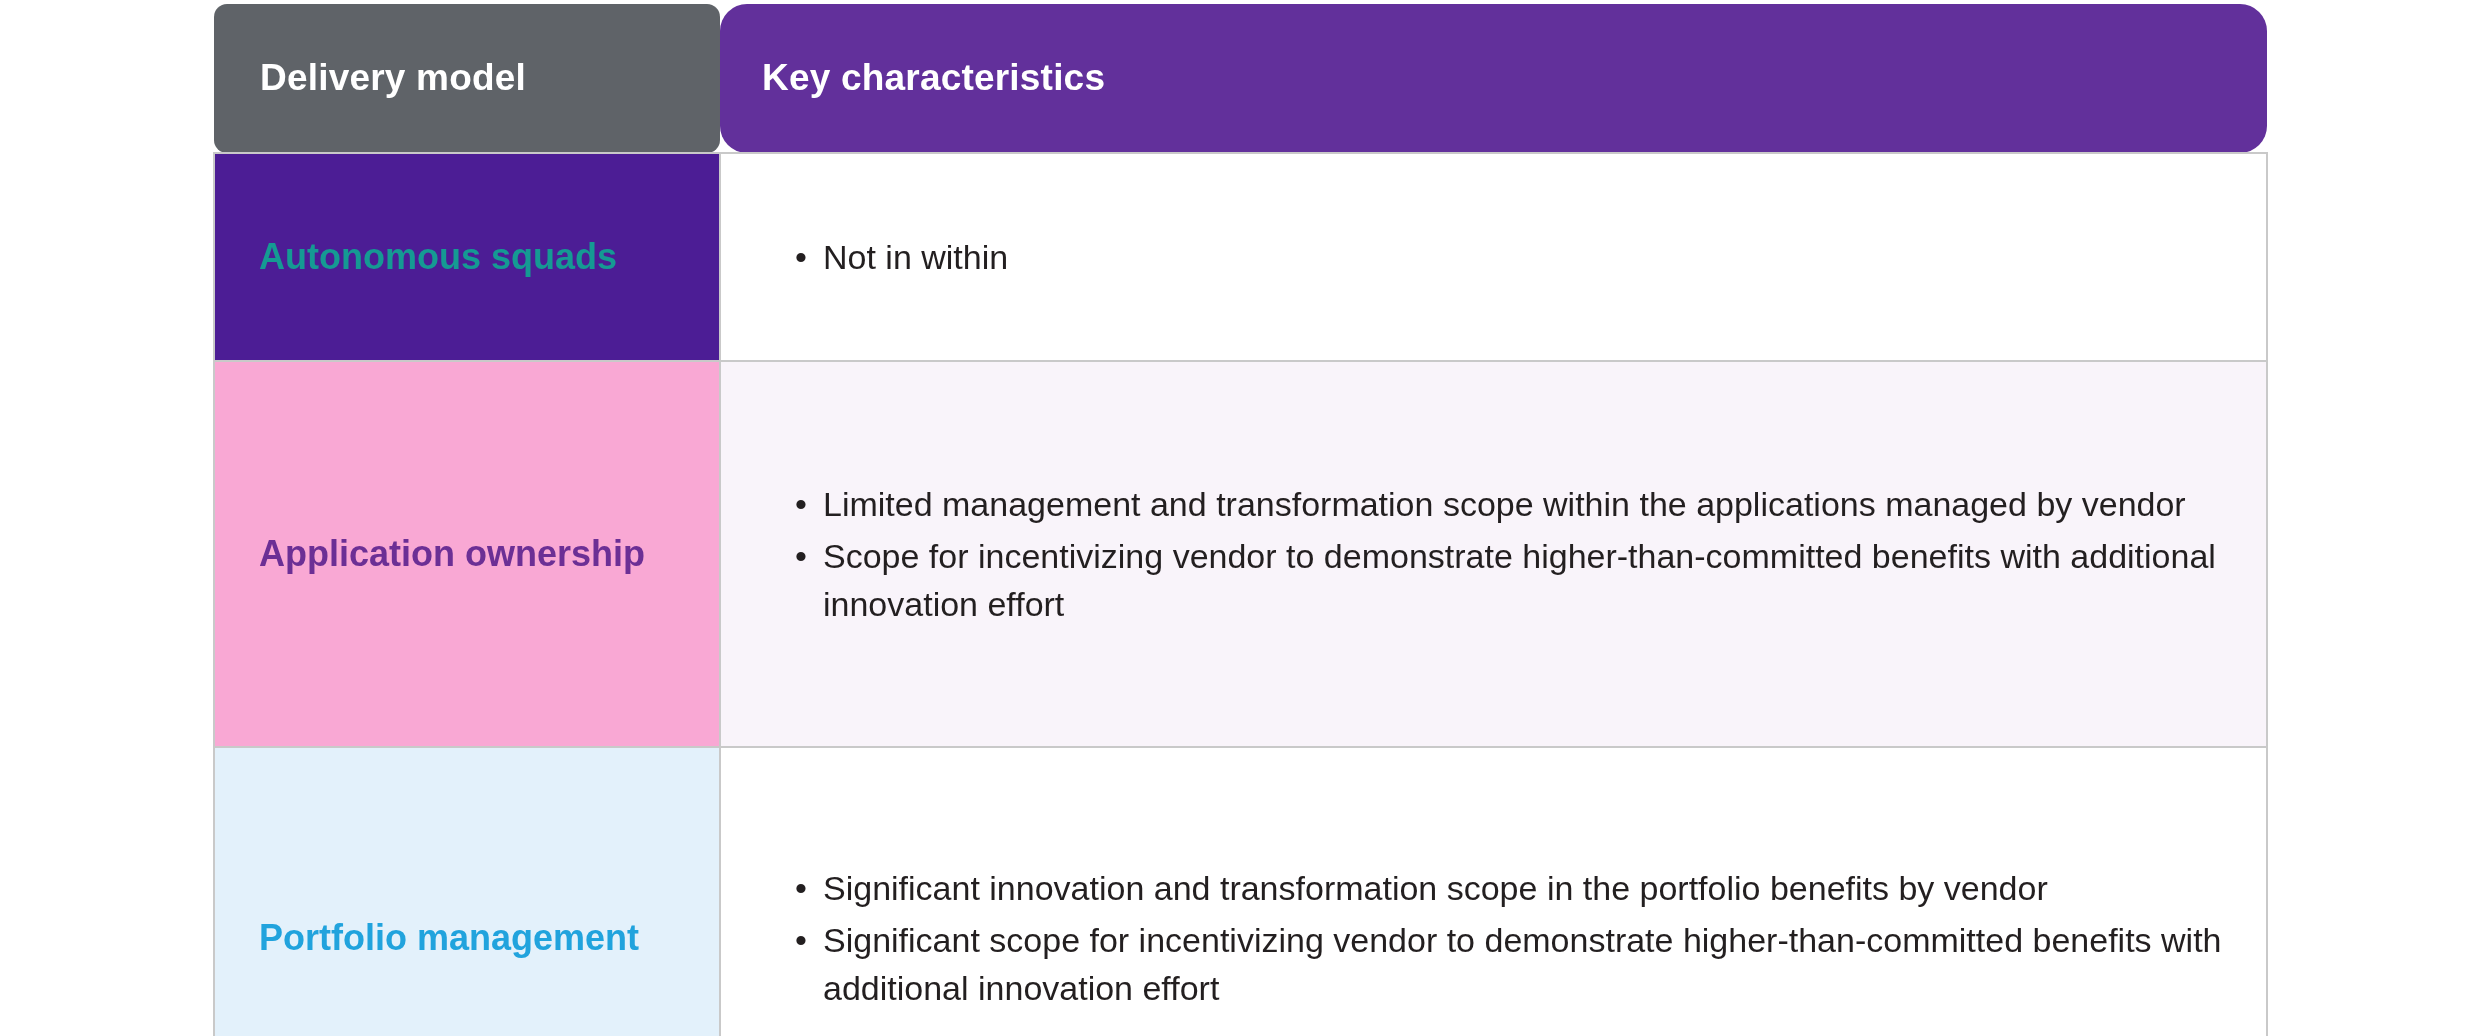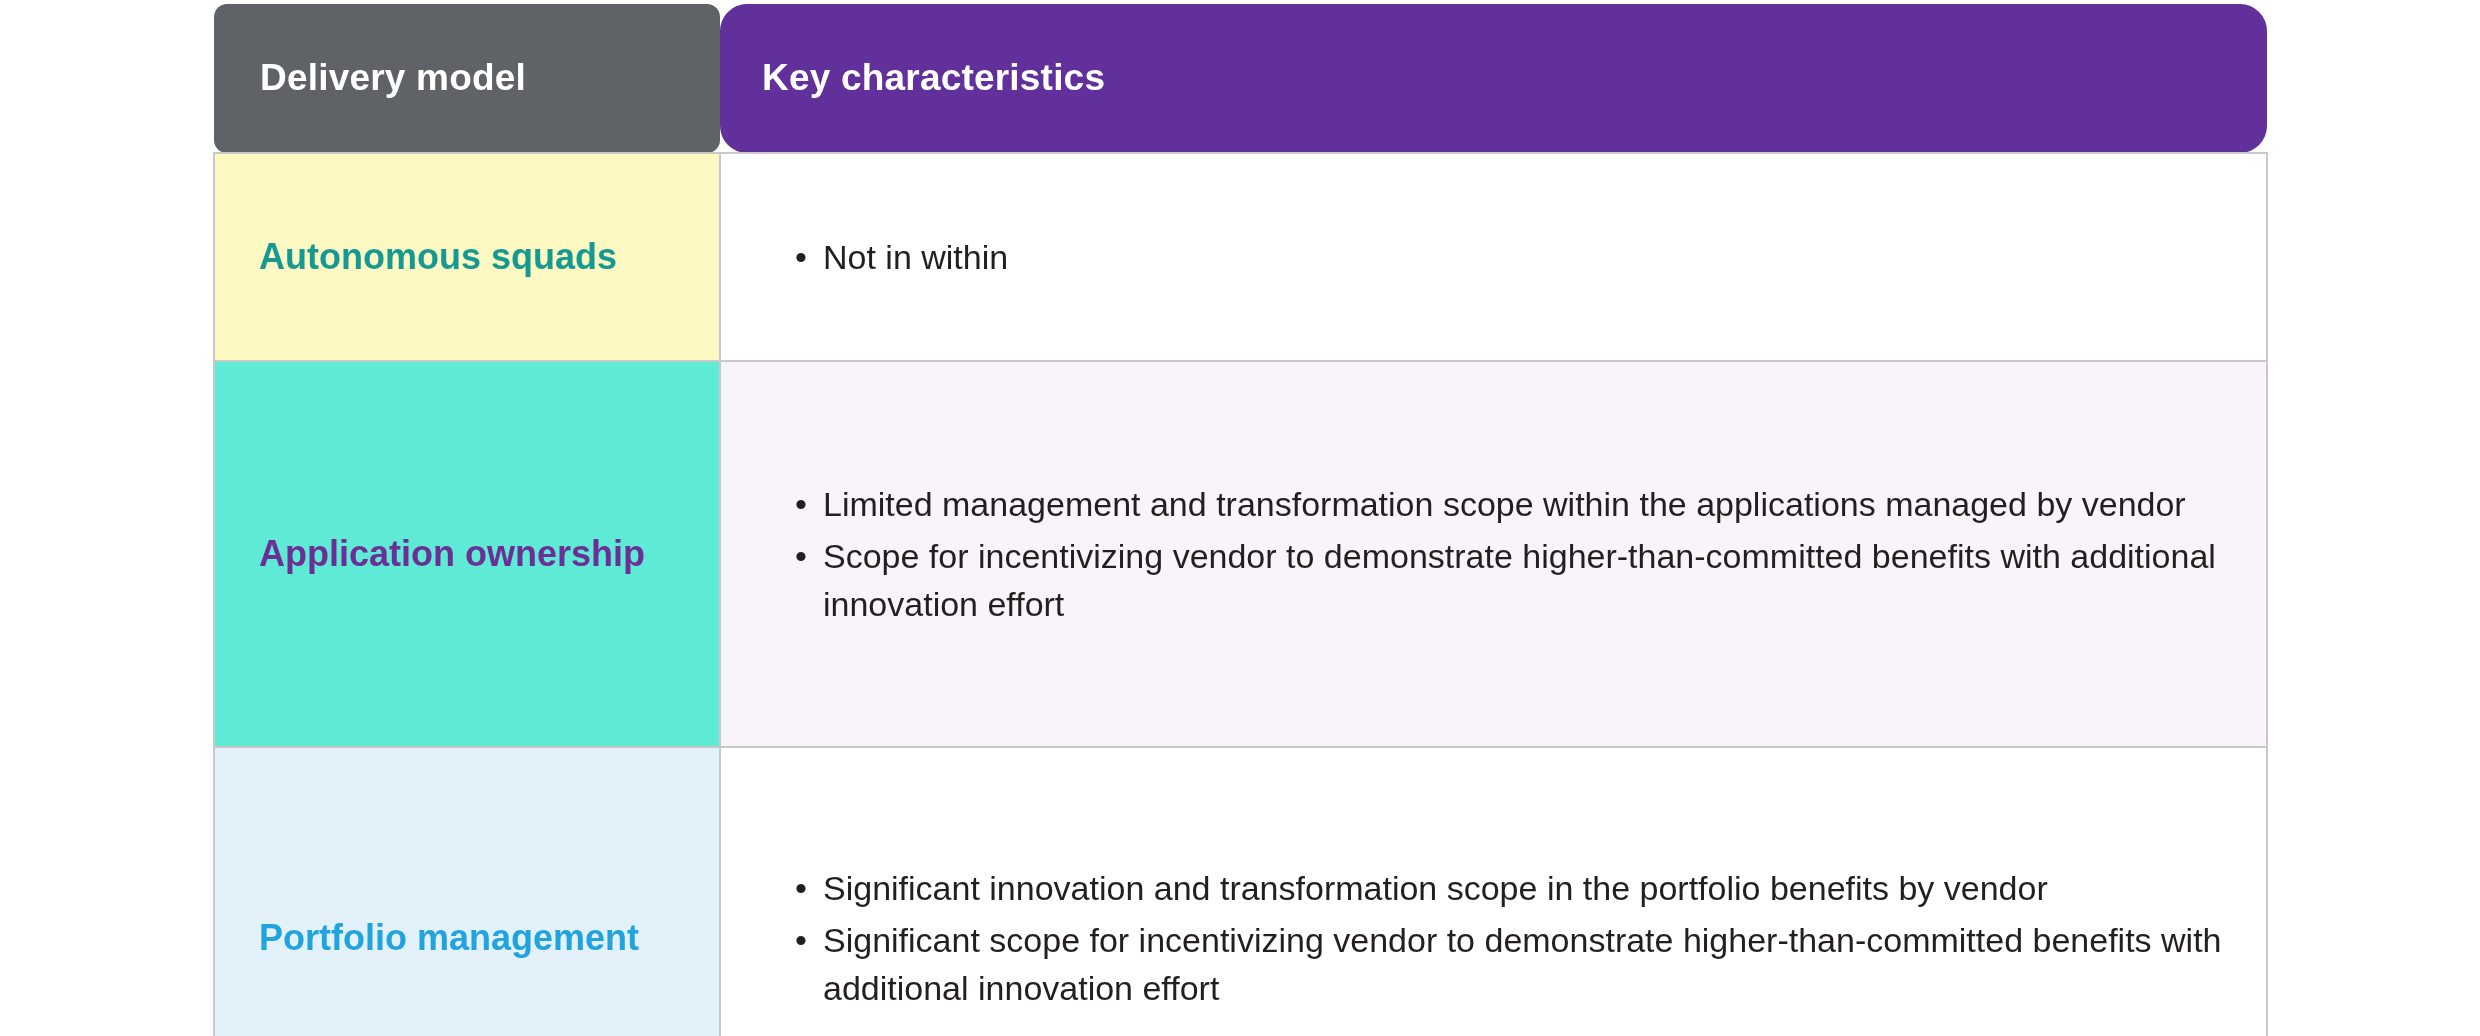--- a/index.html
+++ b/index.html
@@ -70,24 +70,24 @@
     line-height: 1.22;
     vertical-align: middle;
   }
 
   td.chars-cell {
     padding: 18px 40px 18px 72px;
     vertical-align: middle;
   }
 
   
-  .r0 .model-cell { background: #fef9c3; color: #159a93; }
+  .r0 .model-cell { background: #4c1d95; color: #159a93; }
   .r0 .chars-cell { background: #ffffff; }
 
-  .r1 .model-cell { background: #5eead4; color: #6c2f95; }
+  .r1 .model-cell { background: #f9a8d4; color: #6c2f95; }
   .r1 .chars-cell { background: #f9f4fa; }
 
   .r2 .model-cell { background: #e3f1fb; color: #21a3dd; }
   .r2 .chars-cell { background: #ffffff; }
 
   
   .r0 td { height: 170px; }
   .r1 td { height: 348px; }
   .r2 td { height: 344px; }
 

